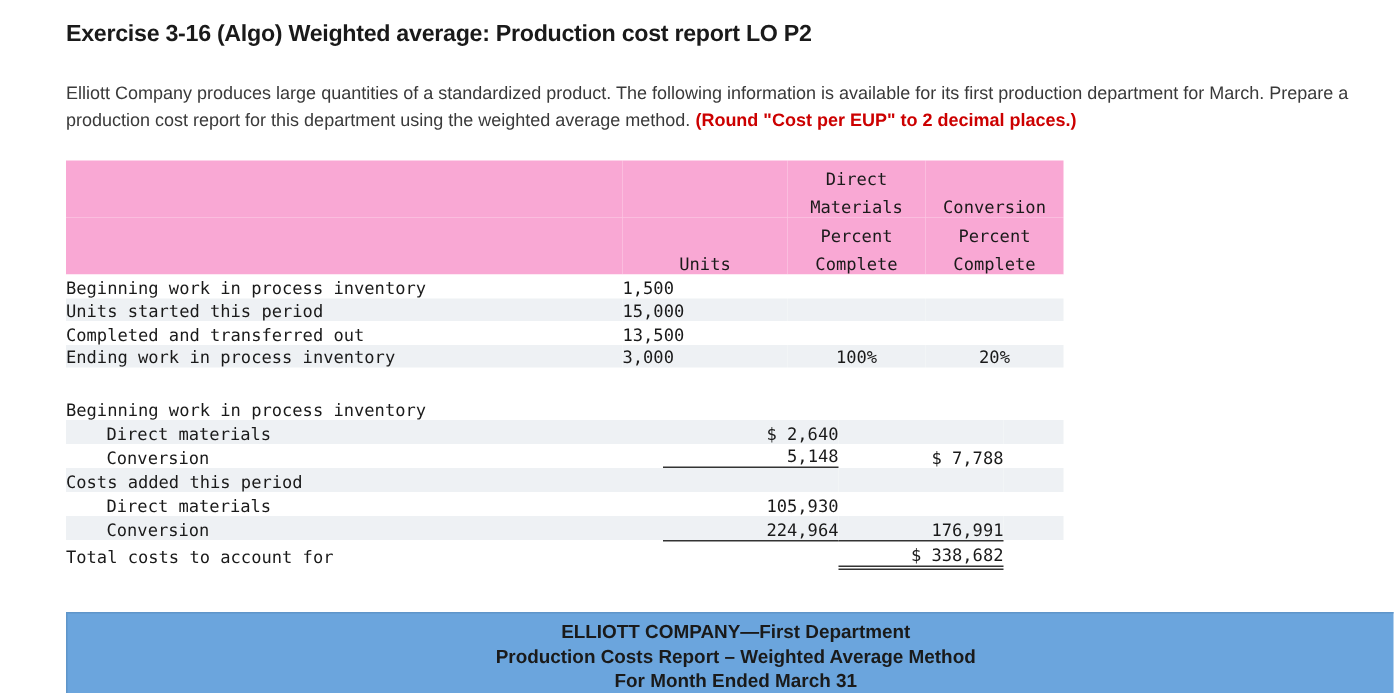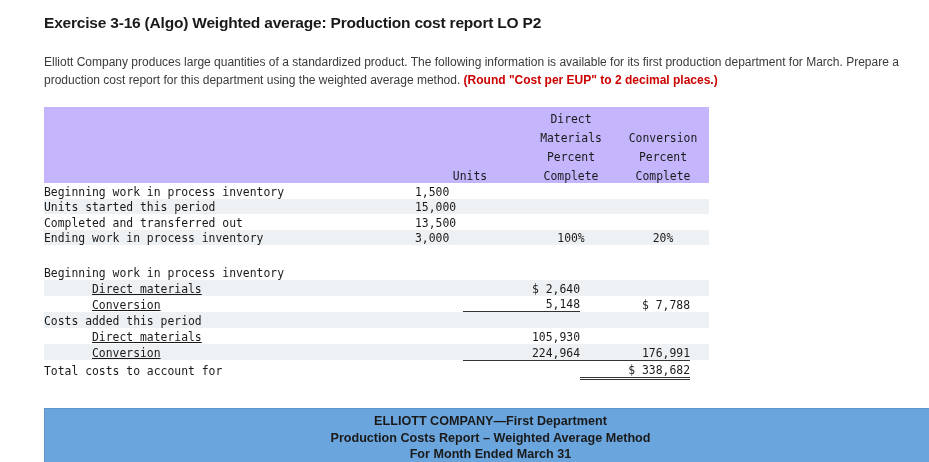--- a/index.html
+++ b/index.html
@@ -51,21 +51,21 @@
     width: 665px;
     font-family: "DejaVu Sans Mono", monospace;
     font-size: 11.4px;
     color: #1a1a1a;
   }
   table.grid td, table.grid th {
     padding: 0;
     vertical-align: bottom;
   }
   .hdrband td {
-    background: #c4b5fd;
+    background: #f9a8d4;
     height: 19px;
   }
   .hdr-cell {
     text-align: center;
     font-weight: normal;
     padding-bottom: 1px;
   }
   .row-label {
     padding-left: 14px;
     height: 15.5px;
@@ -104,21 +104,21 @@
     color: #1a1a1a;
   }
   table.cost td {
     padding: 0;
     height: 15.8px;
     vertical-align: bottom;
   }
   table.cost tr.shade td { background: #eef1f4; }
   table.cost tr.plain td { background: #ffffff; }
   .c-label { padding-left: 14px; white-space: nowrap; width: 371px; }
-  .c-label.indent { padding-left: 48px; text-decoration: underline; }
+  .c-label.indent { padding-left: 27px; }
   .c-num {
     text-align: right;
     padding-right: 14px;
     white-space: nowrap;
     width: 117px;
   }
   .c-num2 {
     text-align: right;
     padding-right: 10px;
     white-space: nowrap;

